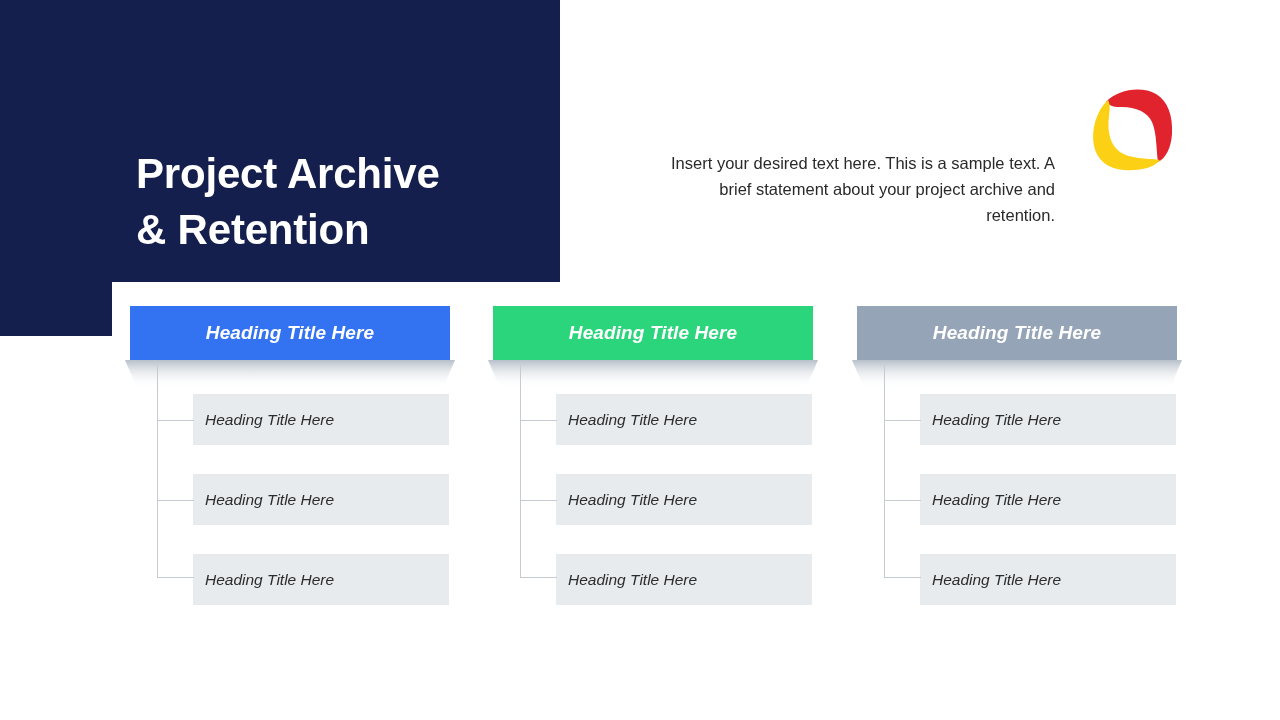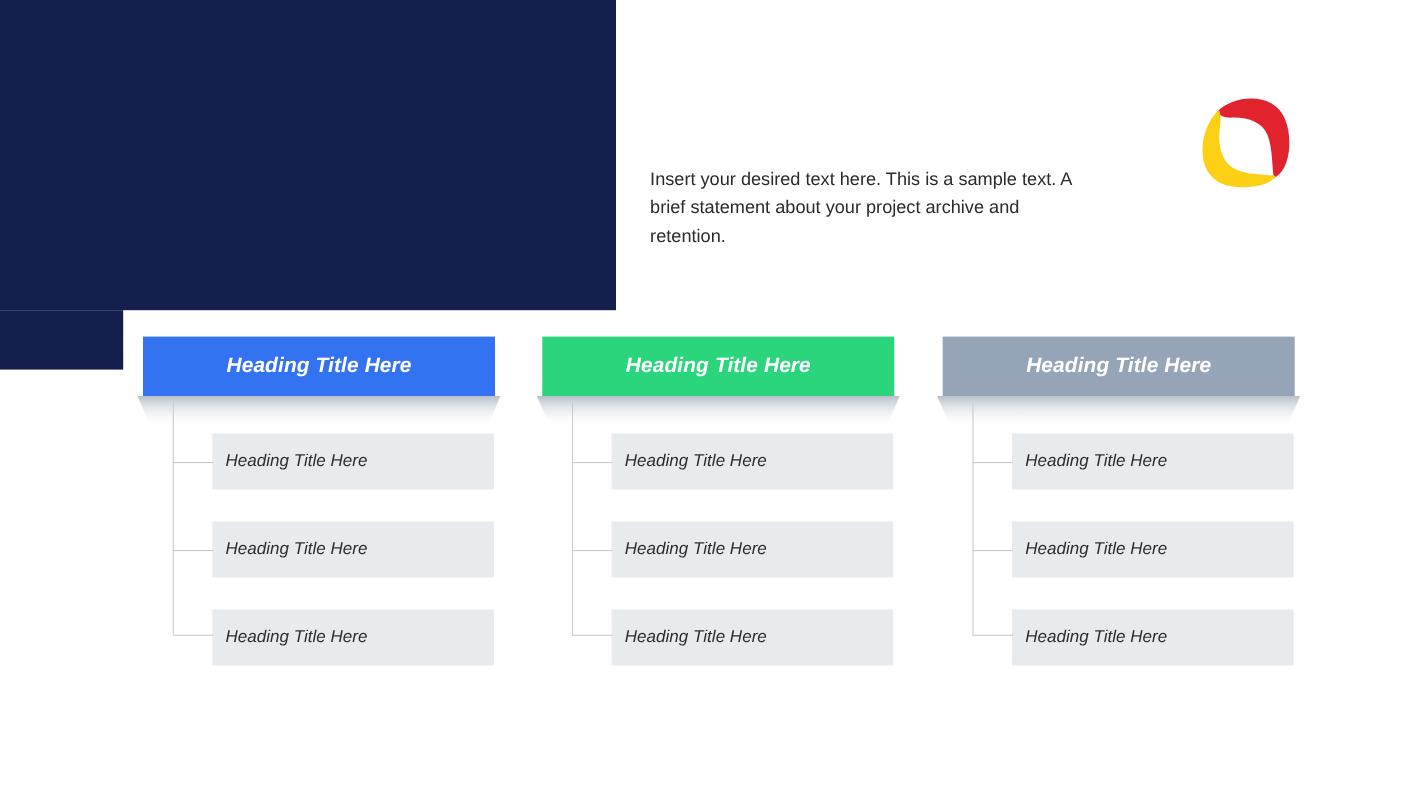--- a/index.html
+++ b/index.html
@@ -40,26 +40,27 @@
     font-size: 42px;
     font-weight: bold;
     line-height: 1.34;
     letter-spacing: -0.2px;
   }
   .slide-title .tline { display: block; white-space: nowrap; }
 
   
   .intro-text {
     position: absolute;
-    left: 591px;
+    left: 655px;
     top: 133px;
     width: 400px;
     font-size: 16.5px;
     line-height: 1.58;
     color: #2a2a2a;
+    text-align: right;
   }
 
   
   .logo {
     position: absolute;
     left: 1084px;
     top: 78px;
     width: 96px;
     height: 100px;
   }
@@ -151,20 +152,22 @@
   }
   .item-box:last-child { margin-bottom: 0; }
 </style>
 </head>
 <body>
 
 <div class="navy-top"></div>
 <div class="navy-bottom"></div>
 
 <h1 class="slide-title">
+  <span class="tline">Project Archive</span>
+  <span class="tline">&amp; Retention</span>
 </h1>
 
 <p class="intro-text">Insert your desired text here. This is a sample text. A brief statement about your project archive and retention.</p>
 
 <div class="logo">
   <svg viewBox="0 0 96 100" xmlns="http://www.w3.org/2000/svg">
 
     <path d="M22 24 C34 11, 58 8, 72 16 C84 23, 89 38, 88 56 C87 70, 82 80, 74 84
              C72 70, 73 56, 68 44 C63 33, 50 28, 34 29 C29 29, 25 27, 22 24 Z" fill="#E1232E"></path>
 

